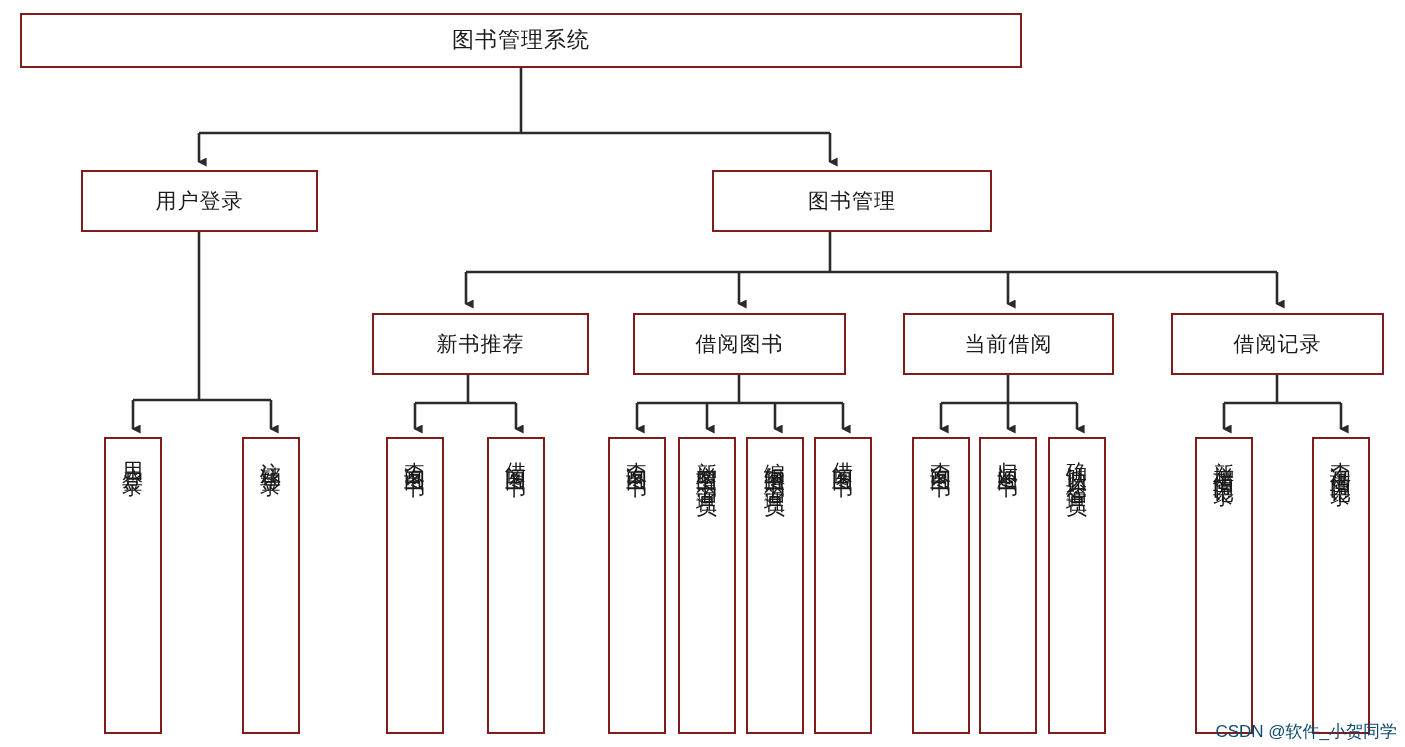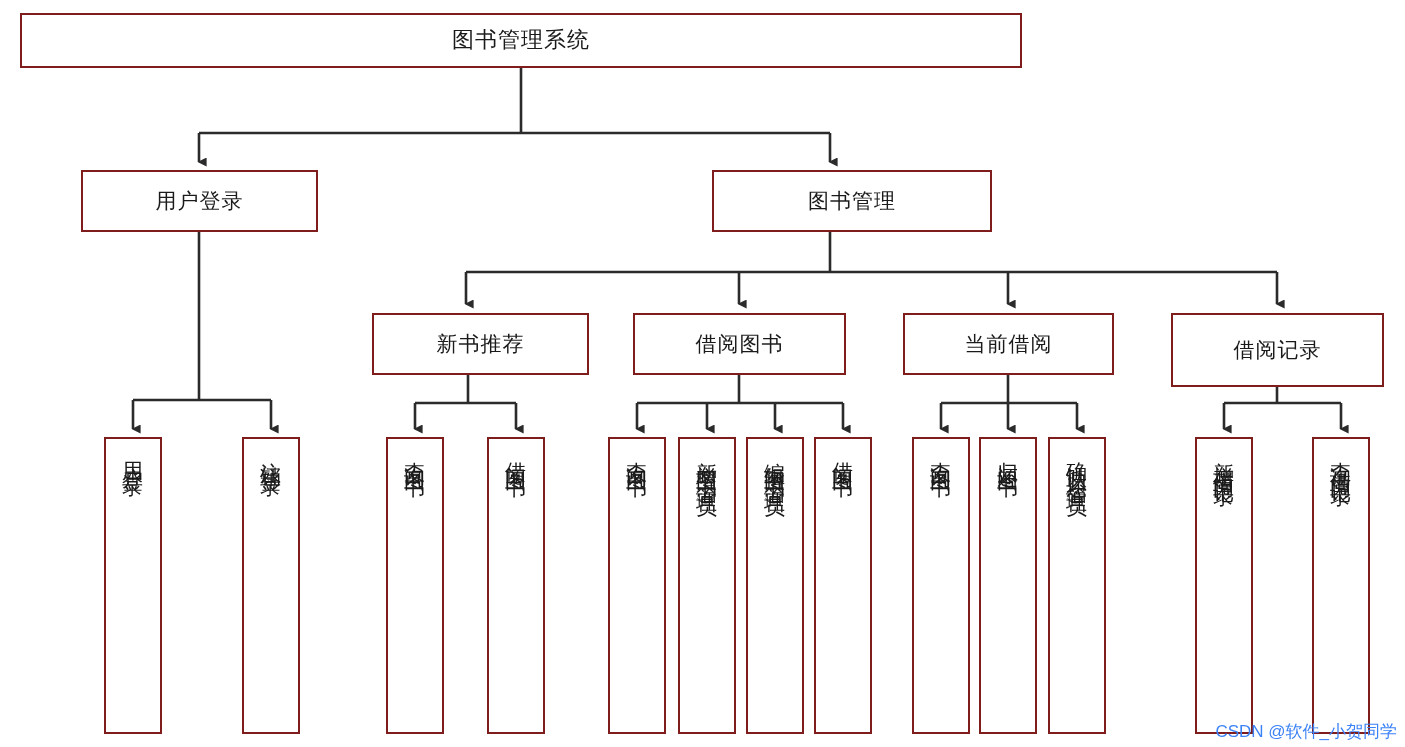--- a/index.html
+++ b/index.html
@@ -40,21 +40,21 @@
     font-size:21px;
     letter-spacing:5px;
     line-height:1;
     white-space:nowrap;
   }
   .watermark{
     position:absolute;
     right:8px;
     bottom:4px;
     font-size:17px;
-    color:#3b82f6;
+    color:#0c4a6e;
     white-space:nowrap;
     user-select:none;
   }
 </style>
 </head>
 <body>
 
 <div id="diagram-root">
 
   <svg class="edges" viewBox="0 0 1405 747">
@@ -120,21 +120,21 @@
 
   <div class="node" style="left:372px;top:313px;width:217px;height:62px;">
     <span class="label">新书推荐</span>
   </div>
   <div class="node" style="left:633px;top:313px;width:213px;height:62px;">
     <span class="label">借阅图书</span>
   </div>
   <div class="node" style="left:903px;top:313px;width:211px;height:62px;text-align:center;">
     <span class="label">当前借阅</span>
   </div>
-  <div class="node" style="left:1171px;top:313px;width:213px;height:74px;">
+  <div class="node" style="left:1171px;top:313px;width:213px;height:62px;">
     <span class="label">借阅记录</span>
   </div>
 
   <div class="node leaf" style="left:104px;top:437px;width:58px;height:297px;">
     <span class="label">用户登录</span>
   </div>
   <div class="node leaf" style="left:242px;top:437px;width:58px;height:297px;">
     <span class="label">注销登录</span>
   </div>
 

